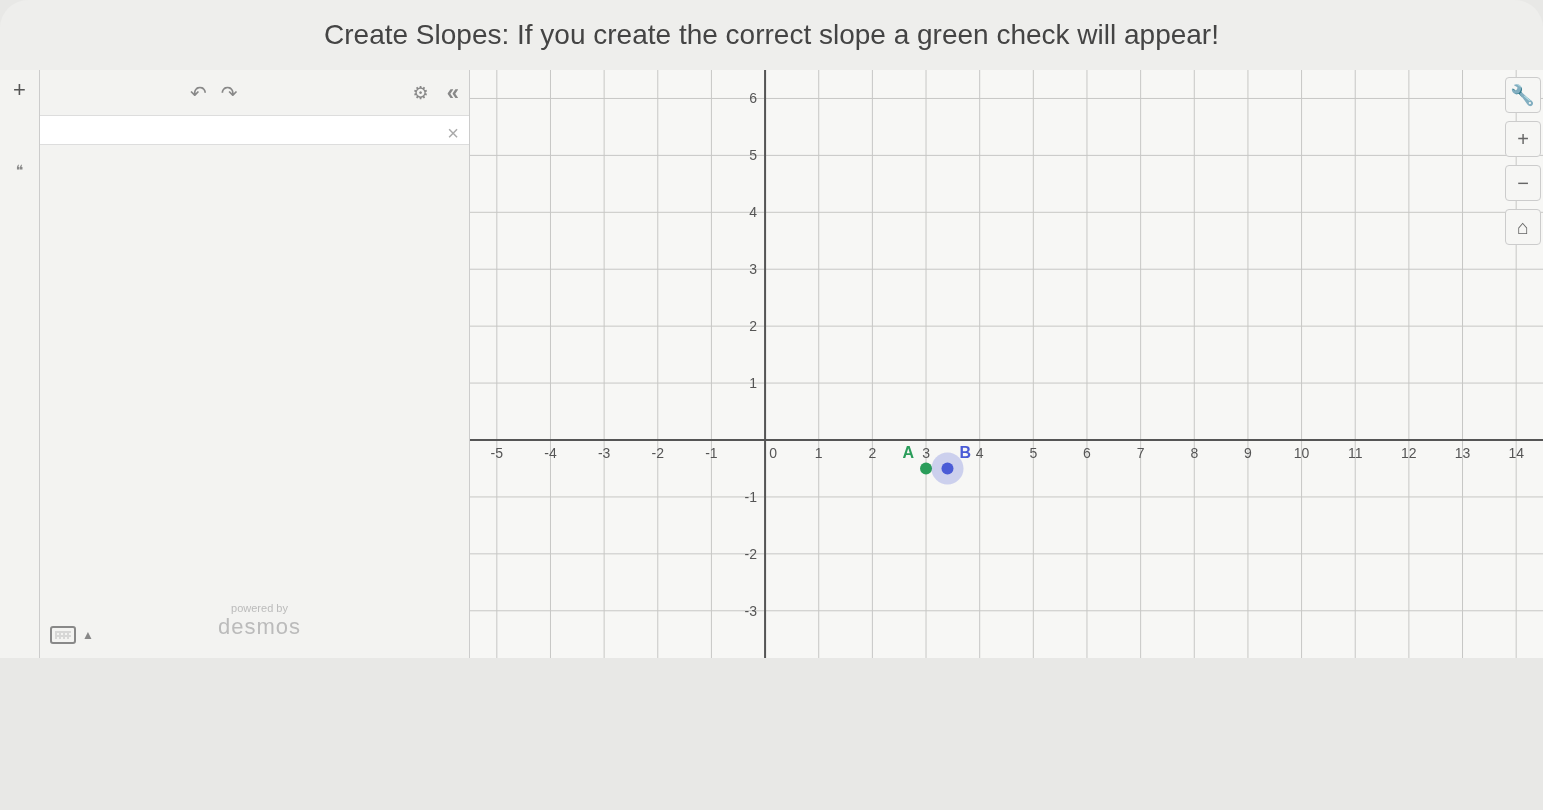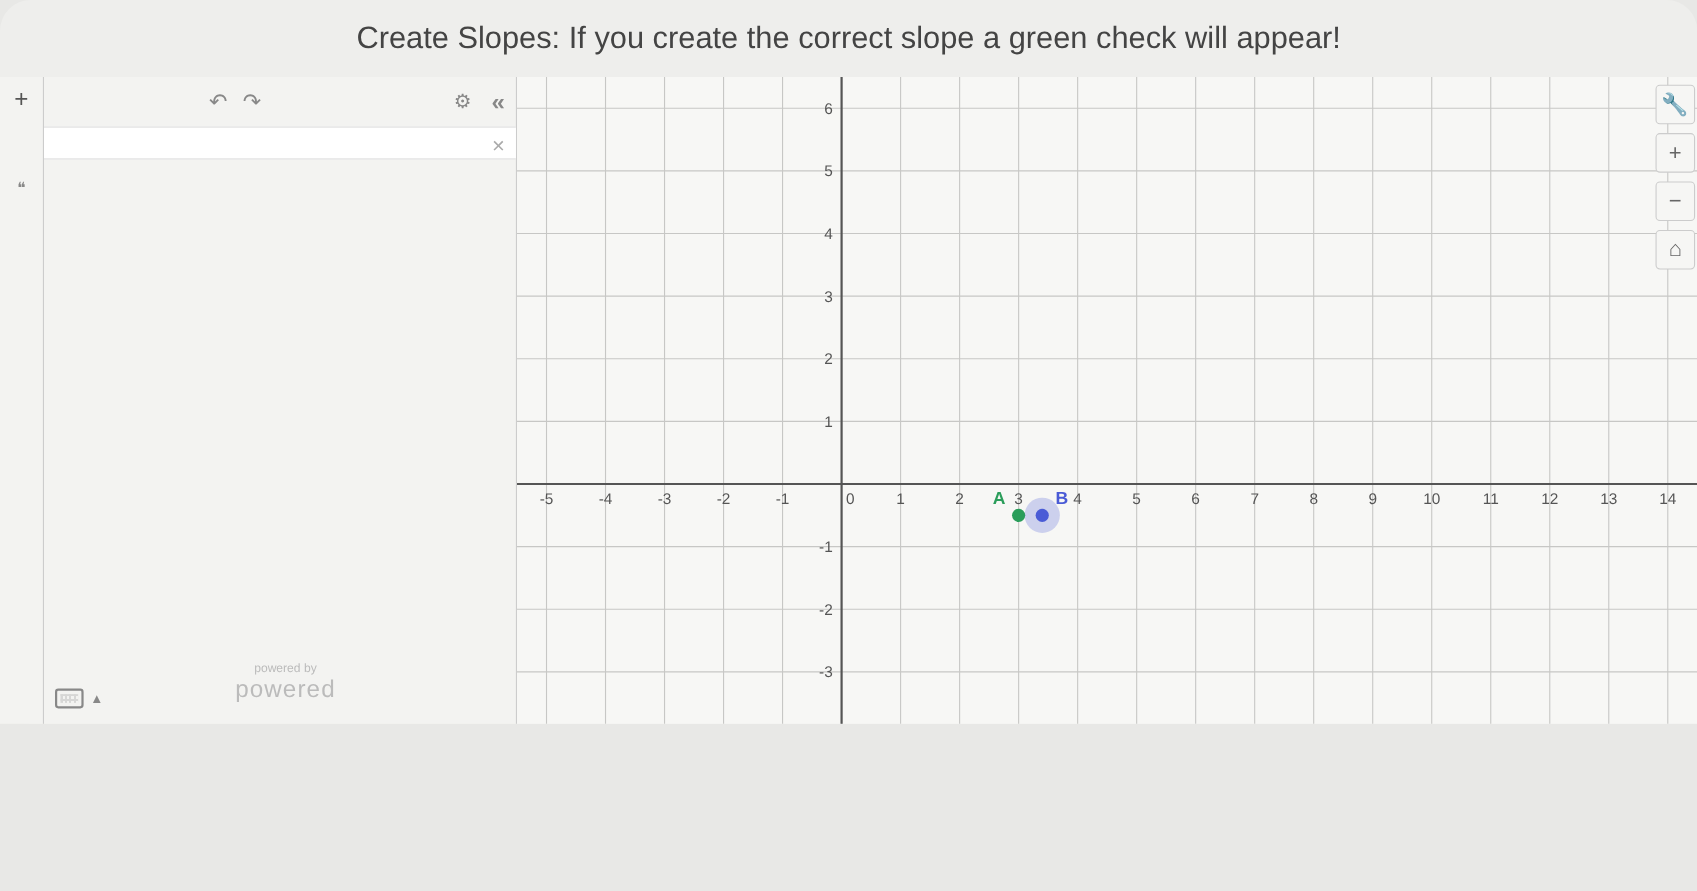--- a/index.html
+++ b/index.html
@@ -71,21 +71,21 @@
         <span class="expr-close">×</span>
       </div>
 
       <div class="keypad">
         <span class="keypad-icon"></span>
         <span class="caret">▲</span>
       </div>
 
       <div class="powered">
         <span class="small">powered by</span>
-        <span class="brand">powered</span>
+        <span class="brand">desmos</span>
       </div>
     </div>
 
     <div class="graph-area">
       <svg class="graph-svg" id="graph-svg" viewBox="0 0 1073 740" width="1073" height="740">
           <line x1="26.82499999999999" y1="0" x2="26.82499999999999" y2="740" stroke="#c7c7c5" stroke-width="1"></line>
           <line x1="80.475" y1="0" x2="80.475" y2="740" stroke="#c7c7c5" stroke-width="1"></line>
           <line x1="134.125" y1="0" x2="134.125" y2="740" stroke="#c7c7c5" stroke-width="1"></line>
           <line x1="187.77499999999998" y1="0" x2="187.77499999999998" y2="740" stroke="#c7c7c5" stroke-width="1"></line>
           <line x1="241.42499999999998" y1="0" x2="241.42499999999998" y2="740" stroke="#c7c7c5" stroke-width="1"></line>

